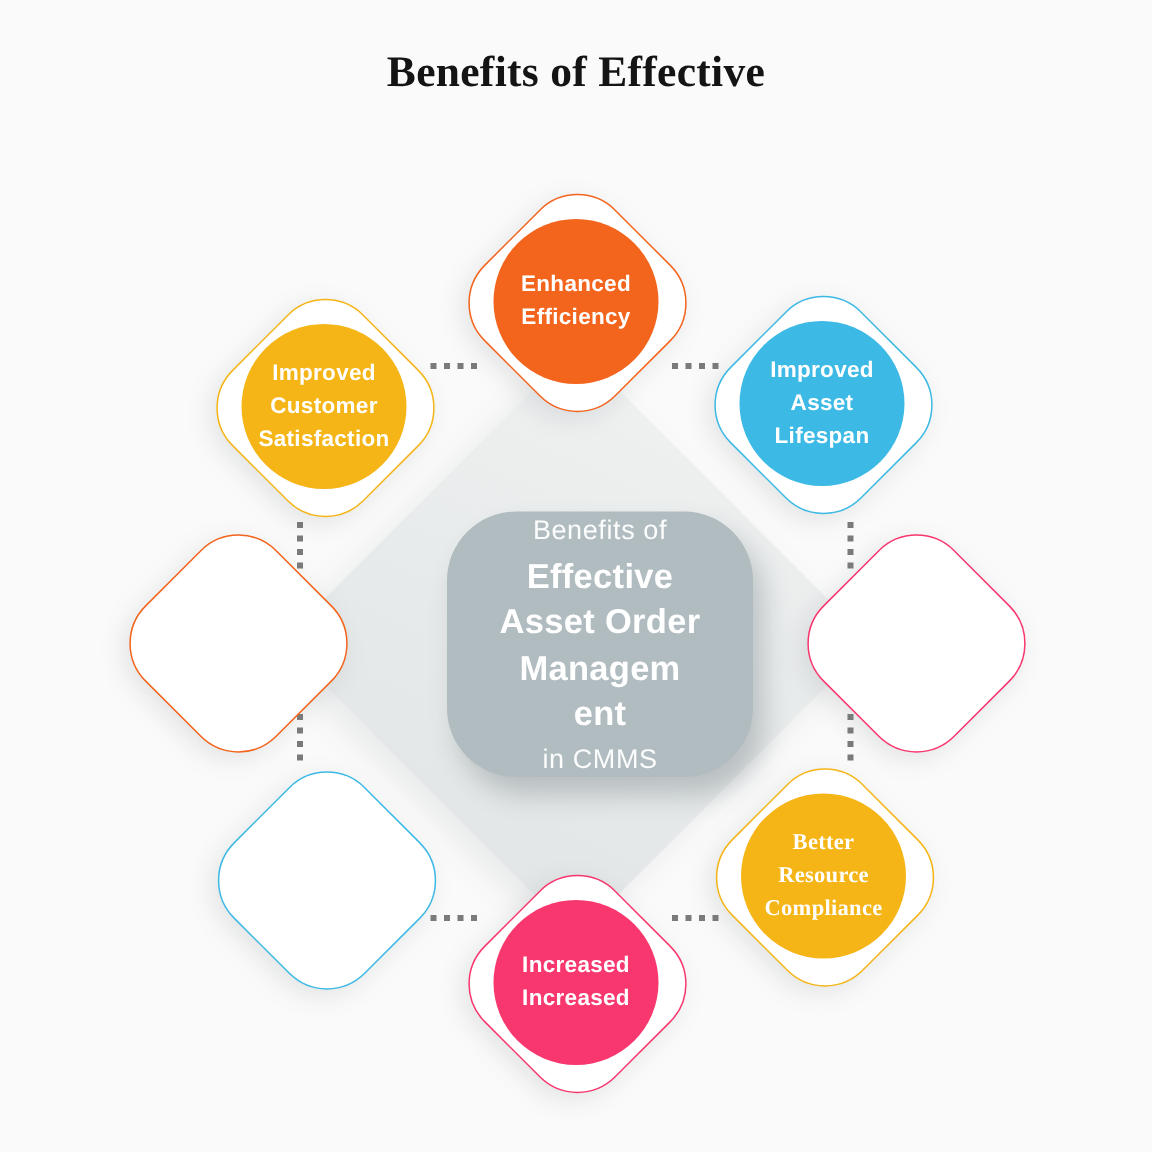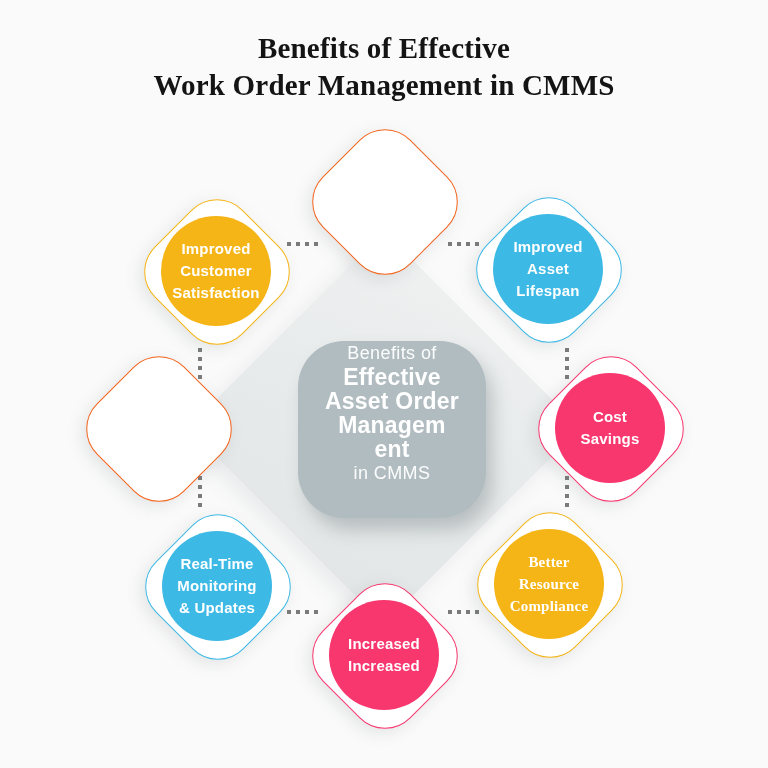--- a/index.html
+++ b/index.html
@@ -11,24 +11,24 @@
          color:#141414;font-weight:700;font-size:29px;line-height:1.28;letter-spacing:0.2px;font-family:Liberation Serif, serif;}
   .title span{display:block;}
 
   
   .big-diamond{position:absolute;left:245px;top:289px;width:278px;height:278px;
          transform:rotate(45deg);border-radius:14px;
          background:linear-gradient(160deg,#eff1f1 0%,#e7eaea 55%,#e2e6e6 100%);
          box-shadow:0 10px 20px rgba(90,100,105,0.10);z-index:0;}
 
   
-  .center-card{position:absolute;left:298px;top:341px;width:188px;height:177px;
+  .center-card{position:absolute;left:298px;top:341px;width:204px;height:177px;
          border-radius:46px;background:#b1bcc0;z-index:3;
          box-shadow:7px 12px 18px rgba(70,82,88,0.28);
-         display:flex;flex-direction:column;justify-content:flex-start;align-items:center;}
+         display:flex;flex-direction:column;justify-content:space-between;align-items:center;}
   .center-card span{display:block;color:#ffffff;text-align:center;line-height:24px;}
   .center-card .light{font-weight:400;font-size:18px;opacity:0.96;letter-spacing:0.4px;}
   .center-card .bold{font-weight:700;font-size:23px;letter-spacing:0.2px;}
 
   
   .dots{position:absolute;display:flex;gap:5px;z-index:1;}
   .dots.h{flex-direction:row;}
   .dots.v{flex-direction:column;}
   .dots i{display:block;width:4px;height:4px;background:#7b7b7b;}
   .d1{left:287px;top:242px;}
@@ -117,38 +117,38 @@
     </div>
   <div class="dots v d8">
       <i></i>
       <i></i>
       <i></i>
       <i></i>
     </div>
 
   <div class="node pos-top c-orange">
     <div class="squircle"></div>
+    <div class="circle">
+      <span>Enhanced</span>
+      <span>Efficiency</span>
+      <span></span>
+    </div>
   </div>
 
   <div class="node pos-top-right c-blue">
     <div class="squircle"></div>
     <div class="circle">
       <span>Improved</span>
       <span>Asset</span>
       <span>Lifespan</span>
     </div>
   </div>
 
   <div class="node pos-right c-pink">
     <div class="squircle"></div>
-    <div class="circle">
-      <span>Cost</span>
-      <span>Savings</span>
-      <span></span>
-    </div>
   </div>
 
   <div class="node pos-bottom-right c-yellow">
     <div class="squircle"></div>
     <div class="circle">
       <span>Better</span>
       <span>Resource</span>
       <span>Compliance</span>
     </div>
   </div>
@@ -157,25 +157,20 @@
     <div class="squircle"></div>
     <div class="circle">
       <span>Increased</span>
       <span>Increased</span>
       <span></span>
     </div>
   </div>
 
   <div class="node pos-bottom-left c-blue">
     <div class="squircle"></div>
-    <div class="circle">
-      <span>Real-Time</span>
-      <span>Monitoring</span>
-      <span>&amp; Updates</span>
-    </div>
   </div>
 
   <div class="node pos-left c-orange">
     <div class="squircle"></div>
   </div>
 
   <div class="node pos-top-left c-yellow">
     <div class="squircle"></div>
     <div class="circle">
       <span>Improved</span>
@@ -188,16 +183,15 @@
     <span class="light">Benefits of</span>
     <span class="bold">Effective</span>
     <span class="bold">Asset Order</span>
     <span class="bold">Managem</span>
     <span class="bold">ent</span>
     <span class="light">in CMMS</span>
   </div>
 
   <div class="title">
     <span>Benefits of Effective</span>
-    <span>Work Order Management in CMMS</span>
   </div>
 
 </div>
 
 </body></html>

